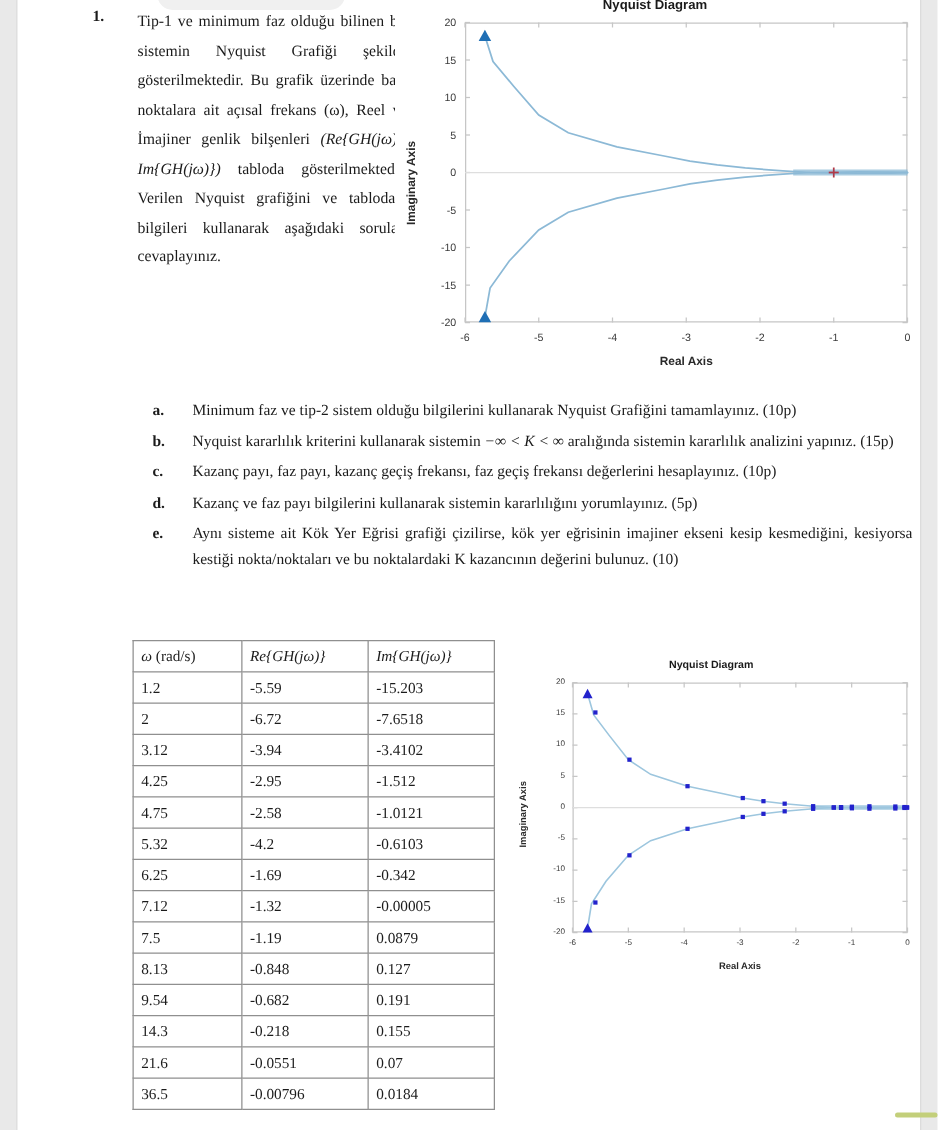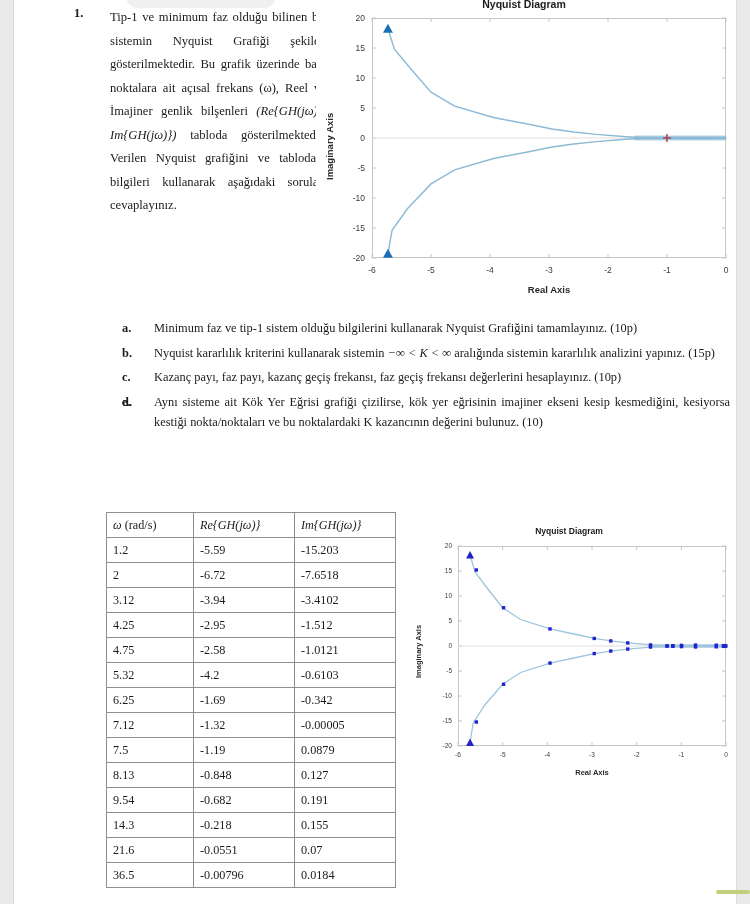--- a/index.html
+++ b/index.html
@@ -173,24 +173,24 @@
         <path d="M71.93 253.80 L76.06 230.40 L91.40 208.80 L115.00 183.90 L138.60 169.80 L177.54 158.46 L215.30 151.20 L235.95 147.06 L257.78 144.06 L280.20 141.66 L310.29 139.26 L332.12 138.00 L351.00 137.82 L369.88 137.58 L397.02 137.64 L410.00 137.94" fill="none" stroke="#8cb9d6" stroke-width="1.4" stroke-linecap="round"></path>
         <rect x="318.55" y="135.6" width="91.44999999999999" height="4.8" fill="#8cb9d6" opacity="0.75"></rect>
         <polygon points="66.92999999999998,32.800000000000004 76.92999999999998,32.800000000000004 71.92999999999998,23.800000000000004" fill="#1f6fb5"></polygon>
         <polygon points="66.92999999999998,257.79999999999995 76.92999999999998,257.79999999999995 71.92999999999998,248.79999999999998" fill="#1f6fb5"></polygon>
         <line x1="347" y1="138" x2="355" y2="138" stroke="#b03a48" stroke-width="1.4"></line>
         <line x1="351" y1="134" x2="351" y2="142" stroke="#b03a48" stroke-width="1.4"></line>
       </svg>
     </div>
 
   <div id="qlist">
-      <div class="li"><span class="lbl">a.</span><span>Minimum faz ve tip-1 sistem olduğu bilgilerini kullanarak Nyquist Grafiğini tamamlayınız. (10p)</span></div>
+      <div class="li"><span class="lbl">a.</span><span>Minimum faz ve tip-2 sistem olduğu bilgilerini kullanarak Nyquist Grafiğini tamamlayınız. (10p)</span></div>
       <div class="li"><span class="lbl">b.</span><span>Nyquist kararlılık kriterini kullanarak sistemin </span><span class="ital">−∞ &lt; K &lt; ∞</span><span> aralığında sistemin kararlılık analizini yapınız. (15p)</span></div>
       <div class="li"><span class="lbl">c.</span><span>Kazanç payı, faz payı, kazanç geçiş frekansı, faz geçiş frekansı değerlerini hesaplayınız. (10p)</span></div>
-      <div class="li"><span class="lbl">d.</span></div>
+      <div class="li"><span class="lbl">d.</span><span>Kazanç ve faz payı bilgilerini kullanarak sistemin kararlılığını yorumlayınız. (5p)</span></div>
       <div class="li"><span class="lbl">e.</span><span>Aynı sisteme ait Kök Yer Eğrisi grafiği çizilirse, kök yer eğrisinin imajiner ekseni kesip kesmediğini, kesiyorsa kestiği nokta/noktaları ve bu noktalardaki K kazancının değerini bulunuz. (10)</span></div>
     </div>
 
   <table id="freqtable">
     <thead>
       <tr>
           <th class="c0"><span class="ital">ω</span> (rad/s)</th>
           <th class="c1"><span class="ital">Re{GH(jω)}</span></th>
           <th class="c2"><span class="ital">Im{GH(jω)}</span></th>
         </tr>

